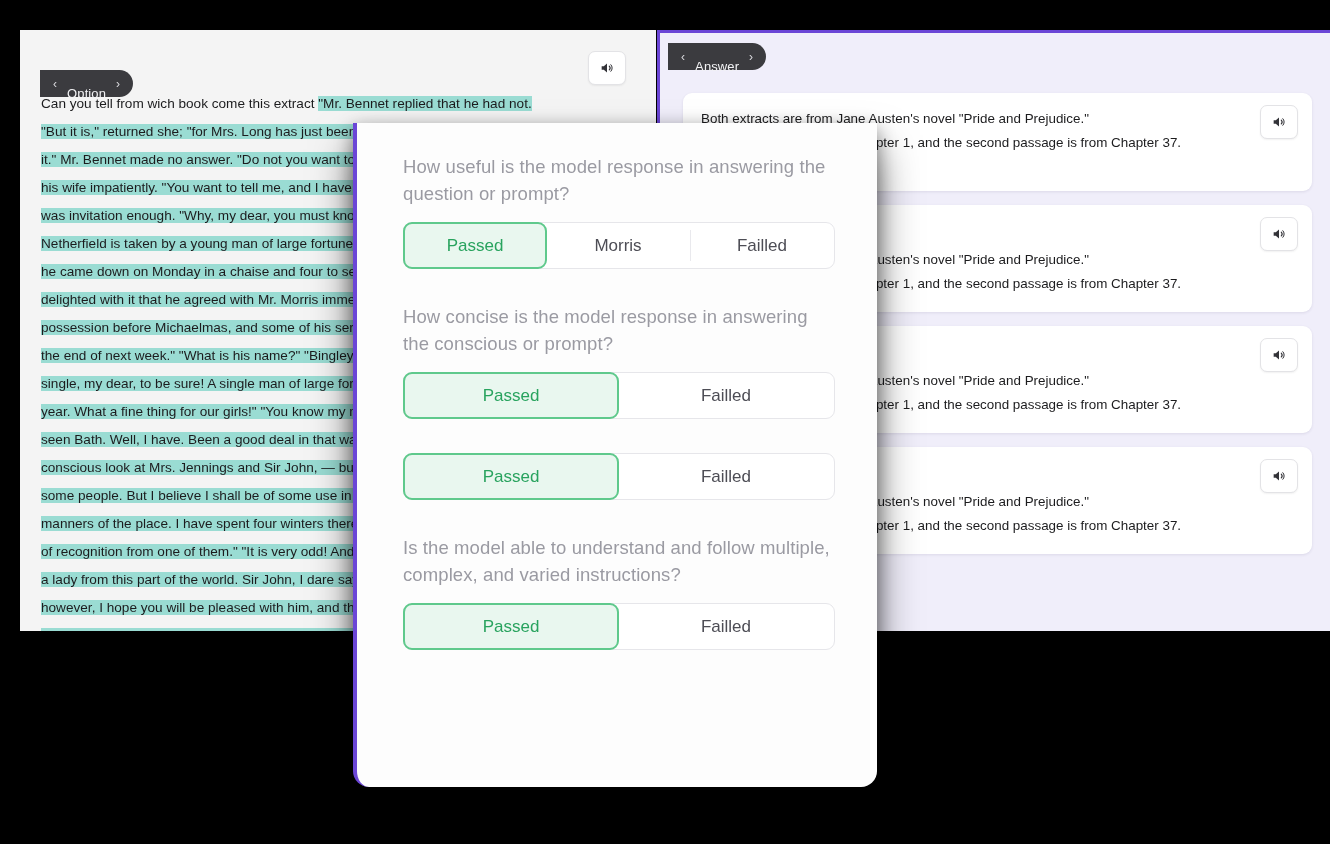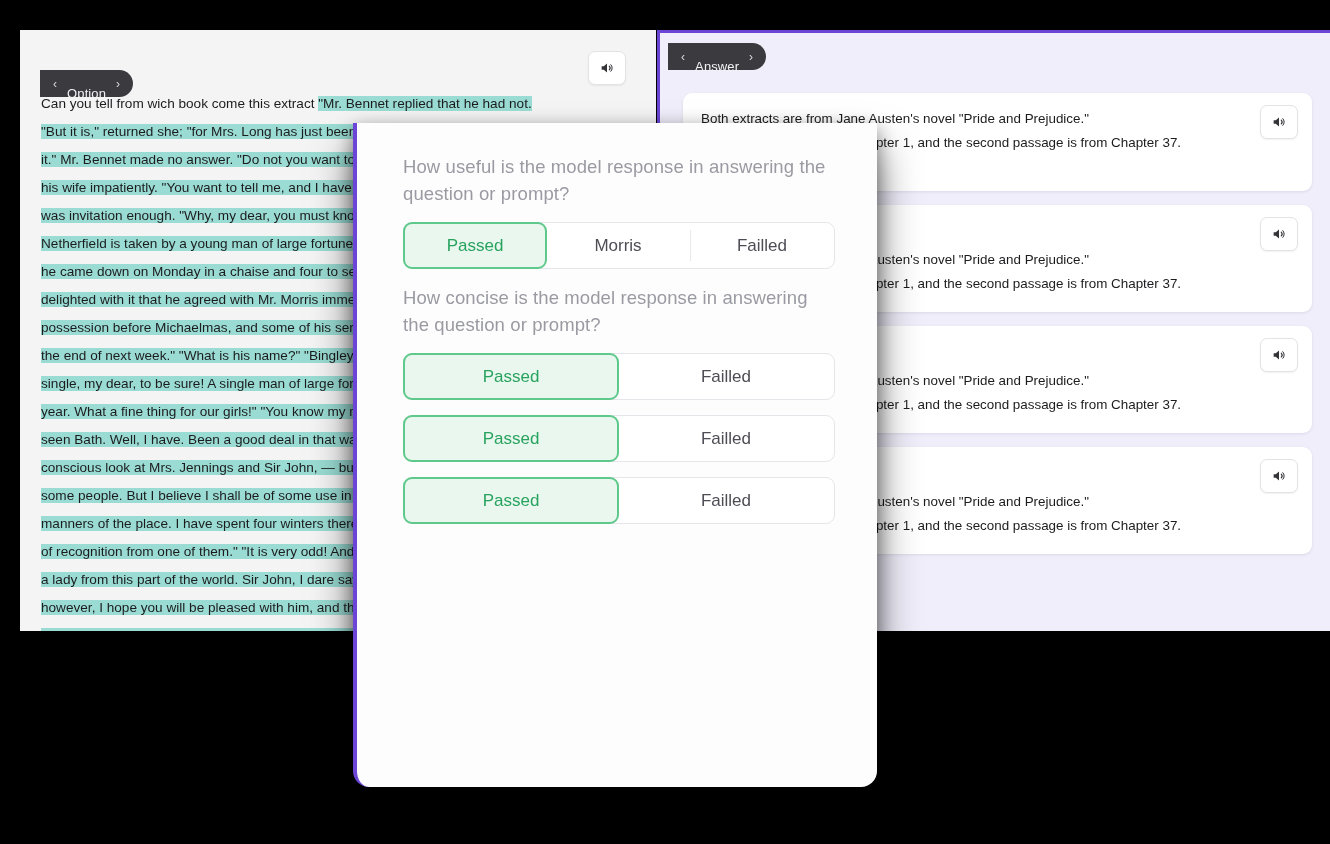--- a/index.html
+++ b/index.html
@@ -140,21 +140,21 @@
     width: 524px;
     height: 664px;
     background: #fdfdfd;
     border-left: 4px solid #6b46d6;
     border-radius: 0 0 16px 16px;
     box-shadow: 0 26px 42px rgba(0,0,0,.55), 0 6px 18px rgba(0,0,0,.4);
     padding: 30px 42px 0 46px;
     overflow: hidden;
   }
 
-  .q-block { margin-bottom: 15px; }
+  .q-block { margin-bottom: 34px; }
   .q-text {
     font-size: 18.5px;
     line-height: 27px;
     color: #9a9aa2;
     margin-bottom: 15px;
     letter-spacing: .1px;
   }
 
   .seg-group {
     display: flex;
@@ -327,33 +327,34 @@
   <div class="modal" id="modal">
       <div class="q-block">
         <div class="q-text">How useful is the model response in answering the question or prompt?</div>
         <div class="seg-group seg-3">
           <button class="seg selected">Passed</button>
           <button class="seg">Morris</button>
           <button class="seg">Failled</button>
         </div>
       </div>
       <div class="q-block">
-        <div class="q-text">How concise is the model response in answering the question or prompt?</div>
+        <div class="q-text">How concise is the model response in answering the conscious or prompt?</div>
         <div class="seg-group seg-2">
           <button class="seg selected">Passed</button>
           <button class="seg">Failled</button>
         </div>
       </div>
       <div class="q-block">
         <div class="seg-group seg-2">
           <button class="seg selected">Passed</button>
           <button class="seg">Failled</button>
         </div>
       </div>
       <div class="q-block">
+        <div class="q-text">Is the model able to understand and follow multiple, complex, and varied instructions?</div>
         <div class="seg-group seg-2">
           <button class="seg selected">Passed</button>
           <button class="seg">Failled</button>
         </div>
       </div>
     </div>
 
 </div>
 
 </body></html>

